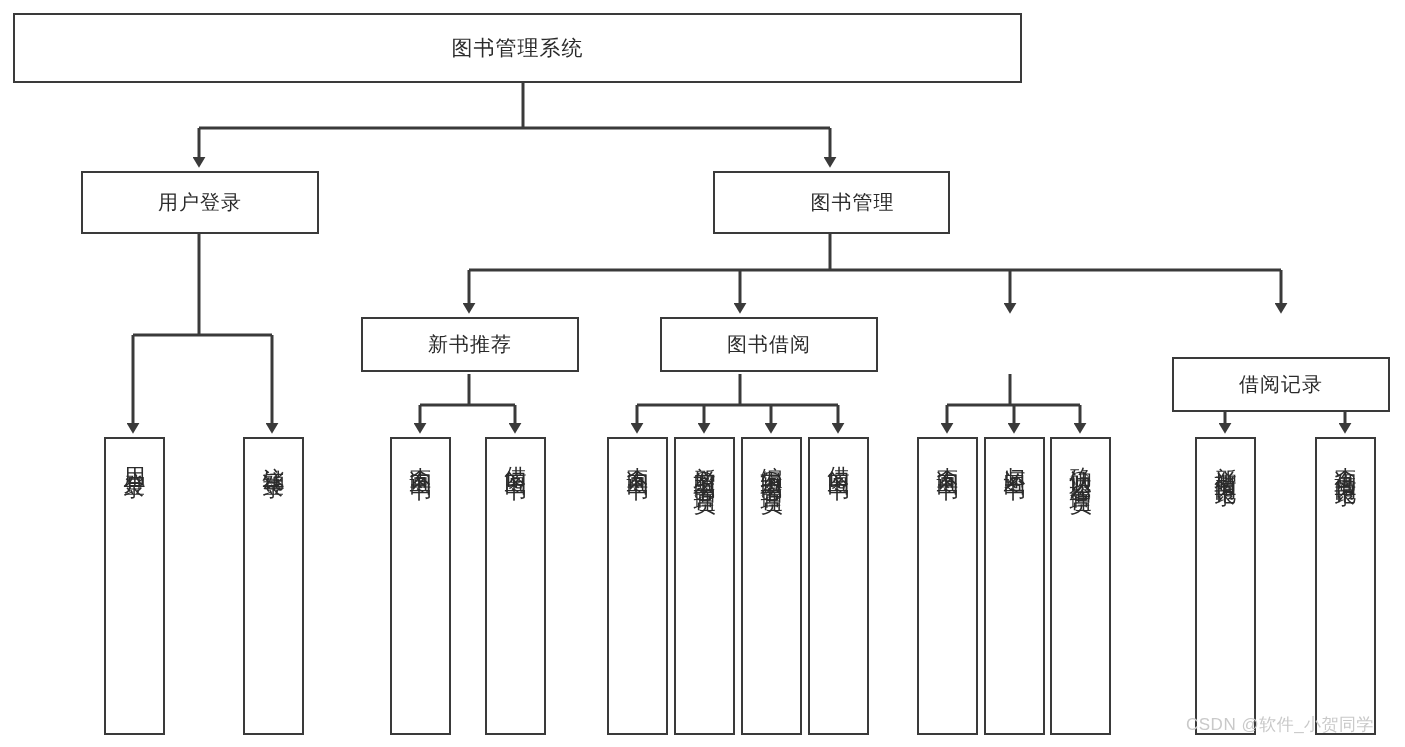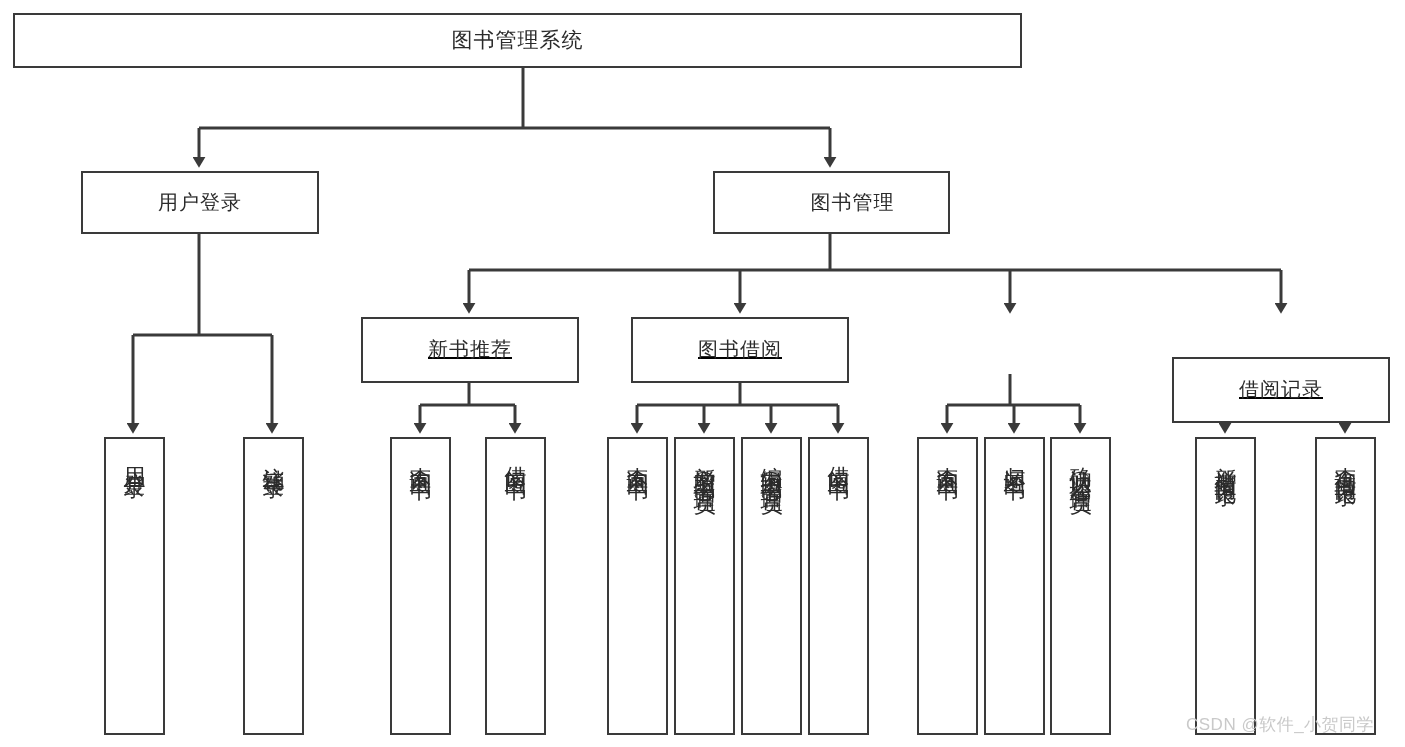--- a/index.html
+++ b/index.html
@@ -40,50 +40,49 @@
     color: #2b2b2b;
     text-align: center;
     line-height: 1.18;
     white-space: nowrap;
   }
   
   .node.root {
     left: 13px;
     top: 13px;
     width: 1009px;
-    height: 55px;
+    height: 70px;
   }
   .node.root .node-label {
     font-size: 21px;
     letter-spacing: 1px;
   }
   
   .node.lvl1 {
     top: 171px;
     height: 63px;
   }
   .node.lvl1 .node-label {
     font-size: 20px;
     letter-spacing: 1px;
   }
   .node.n-user-login  { left: 81px;  width: 238px; }
   .node.n-book-manage { left: 713px; width: 237px; padding-left: 42px; }
   
   .node.lvl2 {
     top: 317px;
-    height: 66px;
+    height: 55px;
     width: 218px;
-    text-decoration: underline;
   }
   .node.lvl2 .node-label {
     font-size: 20px;
     letter-spacing: 1px;
   }
   .node.n-new-book   { left: 361px;  }
-  .node.n-borrow     { left: 631px;  }
+  .node.n-borrow     { left: 660px;  }
   .node.n-current    { left: 901px;  }
   .node.n-record     { left: 1172px; margin-top: 40px; }
   
   .node.leaf {
     top: 437px;
     height: 298px;
     width: 61px;
     align-items: flex-start;
     padding-top: 10px;
   }

